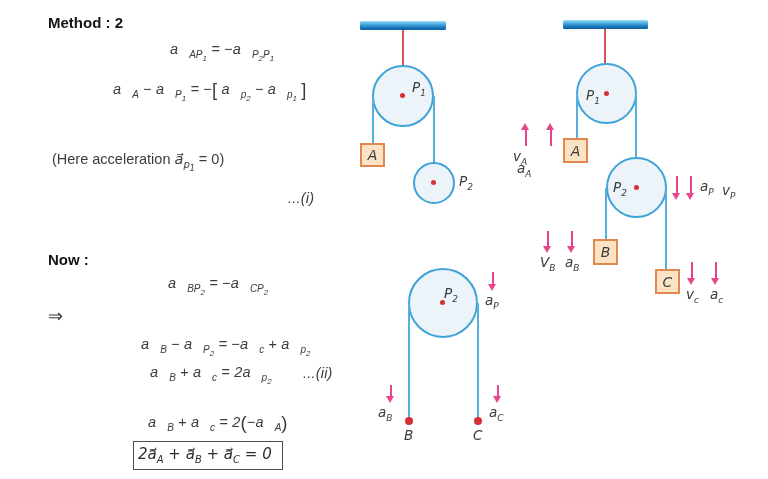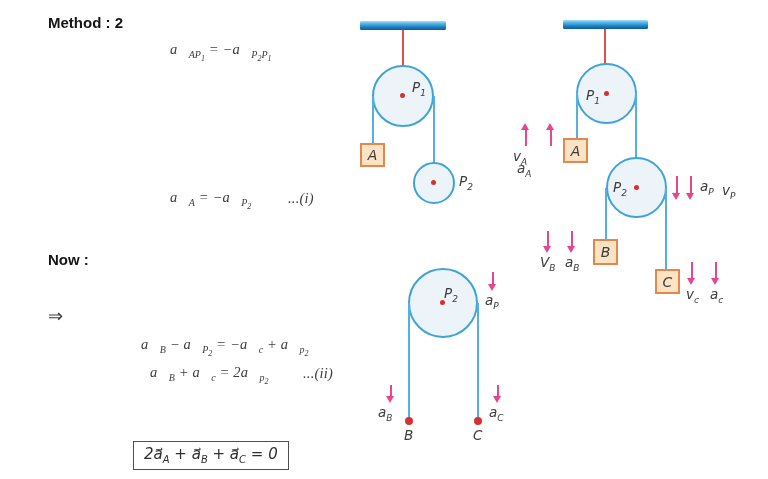--- a/index.html
+++ b/index.html
@@ -1,31 +1,31 @@
 <!DOCTYPE html>
 <html style="--rope_blue: #55b0e0; --rope_red: #d9534e; --pulley_stroke: #3fa3d8; --pulley_fill: #ecf4fa; --dot_red: #d63031; --block_fill: #fbe3c4; --block_border: #e0884e; --arrow_magenta: #e8458f; --text: #3c3c3c;"><head>
 <meta charset="utf-8">
 <style>
   html,body{margin:0;padding:0;background:#fff;}
   .page{position:relative;width:760px;height:479px;background:#fff;overflow:hidden;
         font-family:"Liberation Sans",sans-serif;}
   .grp{position:absolute;inset:0;}
   .hd{position:absolute;font-weight:bold;font-size:15px;color:#151515;white-space:nowrap;}
-  .eq{position:absolute;font-family:Liberation Serif, serif;font-style:italic;
+  .eq{position:absolute;font-family:Liberation Sans, sans-serif;font-style:italic;
       font-size:14.5px;color:var(--text);white-space:nowrap;letter-spacing:.2px;}
   .eq sub{font-size:10px;letter-spacing:0;}
   .eq sub sub{font-size:8px;}
   .eq .big,.eqbox .big{font-size:1.28em;font-style:normal;vertical-align:-.1em;}
   .imp{font-style:normal;font-size:18px;letter-spacing:0;}
   .note{position:absolute;font-family:"Liberation Sans",sans-serif;font-size:14.5px;
         color:var(--text);white-space:nowrap;}
   .note i{font-family:"DejaVu Sans",sans-serif;}
   .note sub{font-size:10px;}
   .note sub sub{font-size:8px;}
-  .eqbox{position:absolute;border:1.6px solid #4e4e4e;padding:3px 10px 4px 10px;
+  .eqbox{position:absolute;border:1.6px solid #4e4e4e;padding:3px 10px 4px 4px;
         font-family:"DejaVu Sans",sans-serif;font-style:italic;font-size:15px;
         color:#2e2e2e;white-space:nowrap;background:#fff;}
   .eqbox sub{font-size:10px;}
   .bar{position:absolute;height:9px;border-radius:1.5px;
        background:linear-gradient(180deg,#a8dff7 0%,#51b4e6 30%,#1b79bb 72%,#0d5c9e 100%);}
   .rope{position:absolute;width:2px;background:var(--rope_blue);}
   .rope-red{position:absolute;width:2px;background:var(--rope_red);}
   .pulley{position:absolute;box-sizing:border-box;border:2px solid var(--pulley_stroke);
           background:var(--pulley_fill);border-radius:50%;}
   .pdot{position:absolute;width:5px;height:5px;border-radius:50%;background:var(--dot_red);}
@@ -48,30 +48,33 @@
   .arrow.down::after{top:0;bottom:5px;}
 </style>
 </head>
 <body>
 
 <div class="page">
 
   <div class="grp">
     <div class="hd" style="left:48px;top:14px">Method : 2</div>
     <div class="eq" style="left:170px;top:41px">a⃗<sub>AP<sub>1</sub></sub> = −a⃗<sub>P<sub>2</sub>P<sub>1</sub></sub></div>
-    <div class="eq" style="left:170px;top:189px">a⃗<sub>A</sub> = −a⃗<sub>P<sub>2</sub></sub></div>
+    <div class="eq" style="left:113px;top:79px">a⃗<sub>A</sub> − a⃗<sub>P<sub>1</sub></sub> = −<span class="big">[</span> a⃗<sub>p<sub>2</sub></sub> − a⃗<sub>p<sub>1</sub></sub> <span class="big">]</span></div>
+    <div class="note" style="left:52px;top:151px">(Here acceleration <i>a⃗<sub>p<sub>1</sub></sub></i> = 0)</div>
     <div class="eq" style="left:288px;top:190px">...(i)</div>
   </div>
 
   <div class="grp">
     <div class="hd" style="left:48px;top:251px">Now :</div>
+    <div class="eq" style="left:168px;top:275px">a⃗<sub>BP<sub>2</sub></sub> = −a⃗<sub>CP<sub>2</sub></sub></div>
     <div class="eq imp" style="left:48px;top:305px">⇒</div>
     <div class="eq" style="left:141px;top:336px">a⃗<sub>B</sub> − a⃗<sub>P<sub>2</sub></sub> = −a⃗<sub>c</sub> + a⃗<sub>p<sub>2</sub></sub></div>
     <div class="eq" style="left:150px;top:364px">a⃗<sub>B</sub> + a⃗<sub>c</sub> = 2a⃗<sub>p<sub>2</sub></sub></div>
     <div class="eq" style="left:303px;top:365px">...(ii)</div>
+    <div class="eq" style="left:148px;top:412px">a⃗<sub>B</sub> + a⃗<sub>c</sub> = 2<span class="big">(</span>−a⃗<sub>A</sub><span class="big">)</span></div>
     <div class="eqbox" style="left:133px;top:441px">2a⃗<sub>A</sub> + a⃗<sub>B</sub> + a⃗<sub>C</sub> = 0</div>
   </div>
 
   <div class="grp">
     <div class="bar" style="left:360px;top:21px;width:86px"></div>
     <div class="rope-red" style="left:402px;top:30px;height:66px"></div>
     <div class="pulley" style="left:372px;top:65px;width:62px;height:62px"></div>
     <div class="rope" style="left:372px;top:96px;height:47px"></div>
     <div class="rope" style="left:433px;top:96px;height:87px"></div>
     <div class="pulley" style="left:413px;top:162px;width:42px;height:42px"></div>

